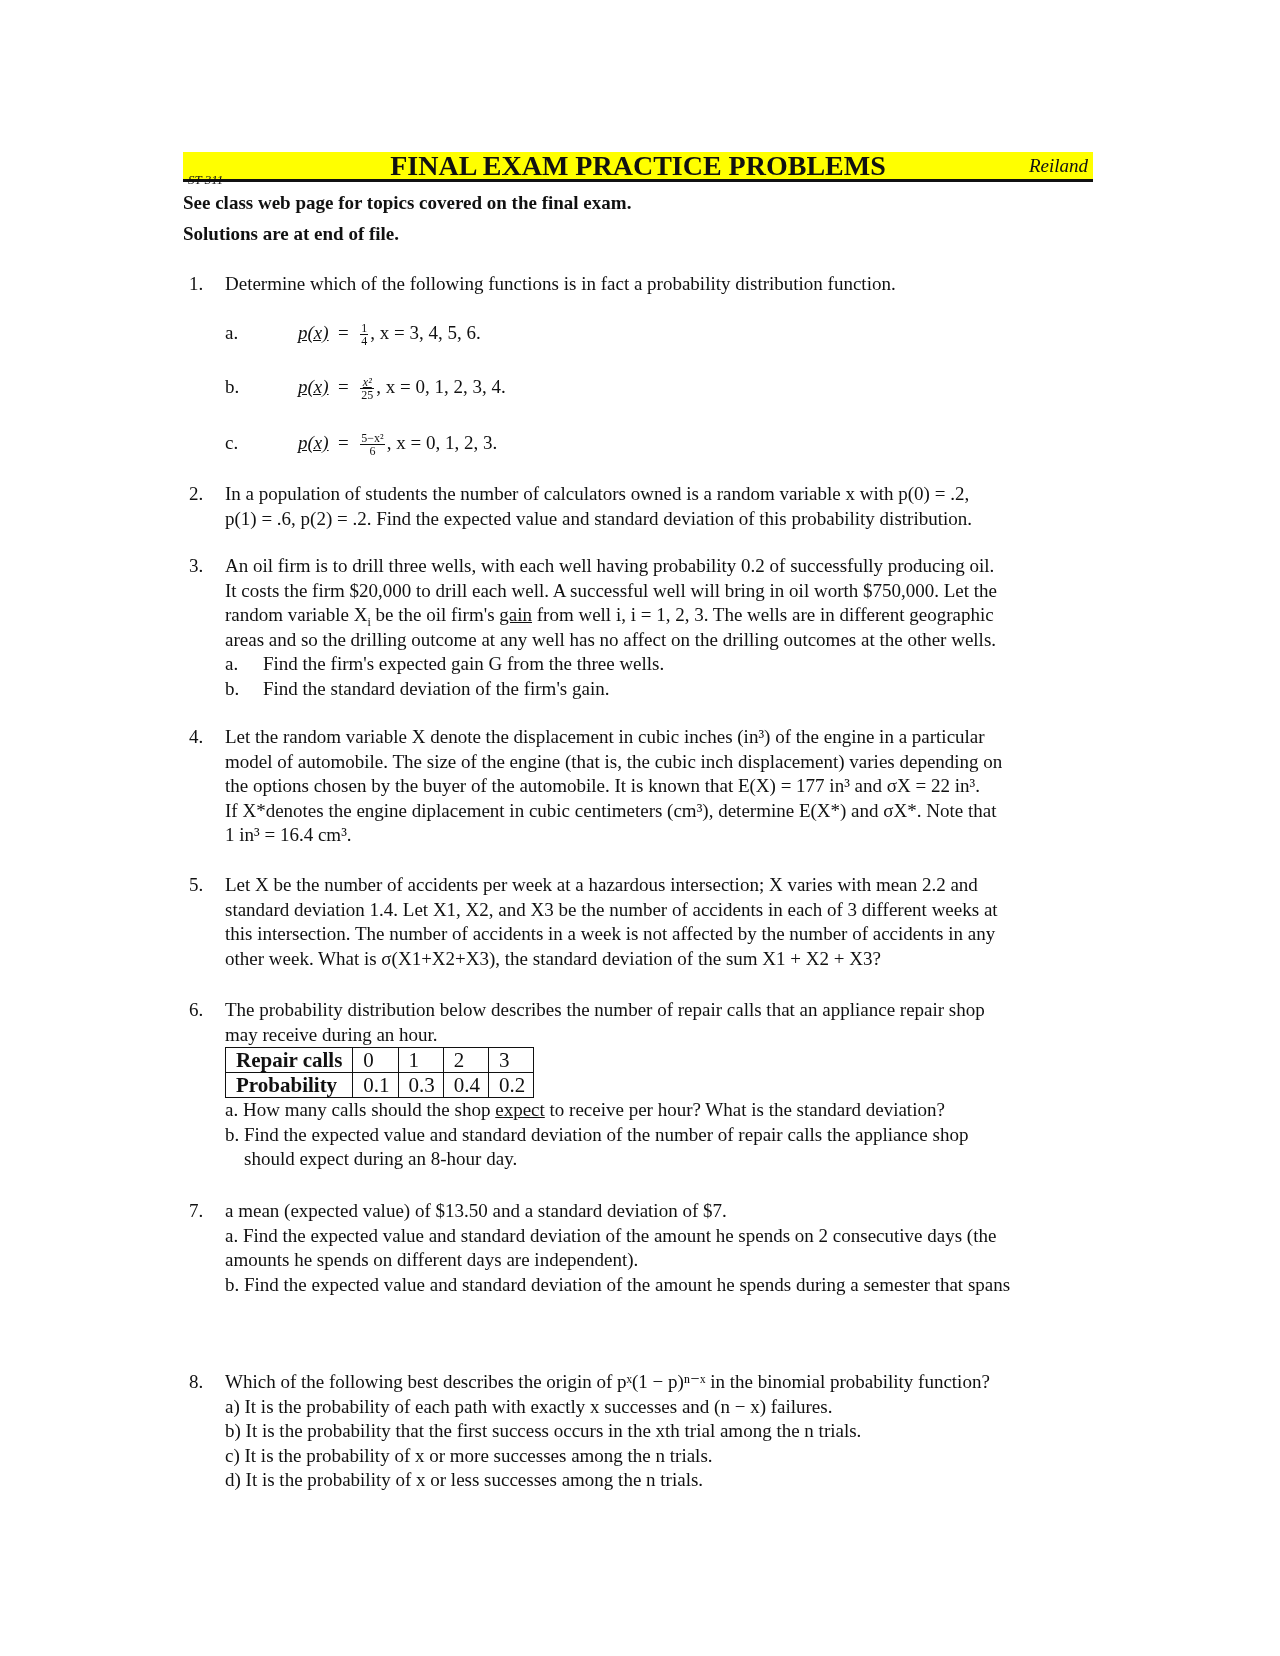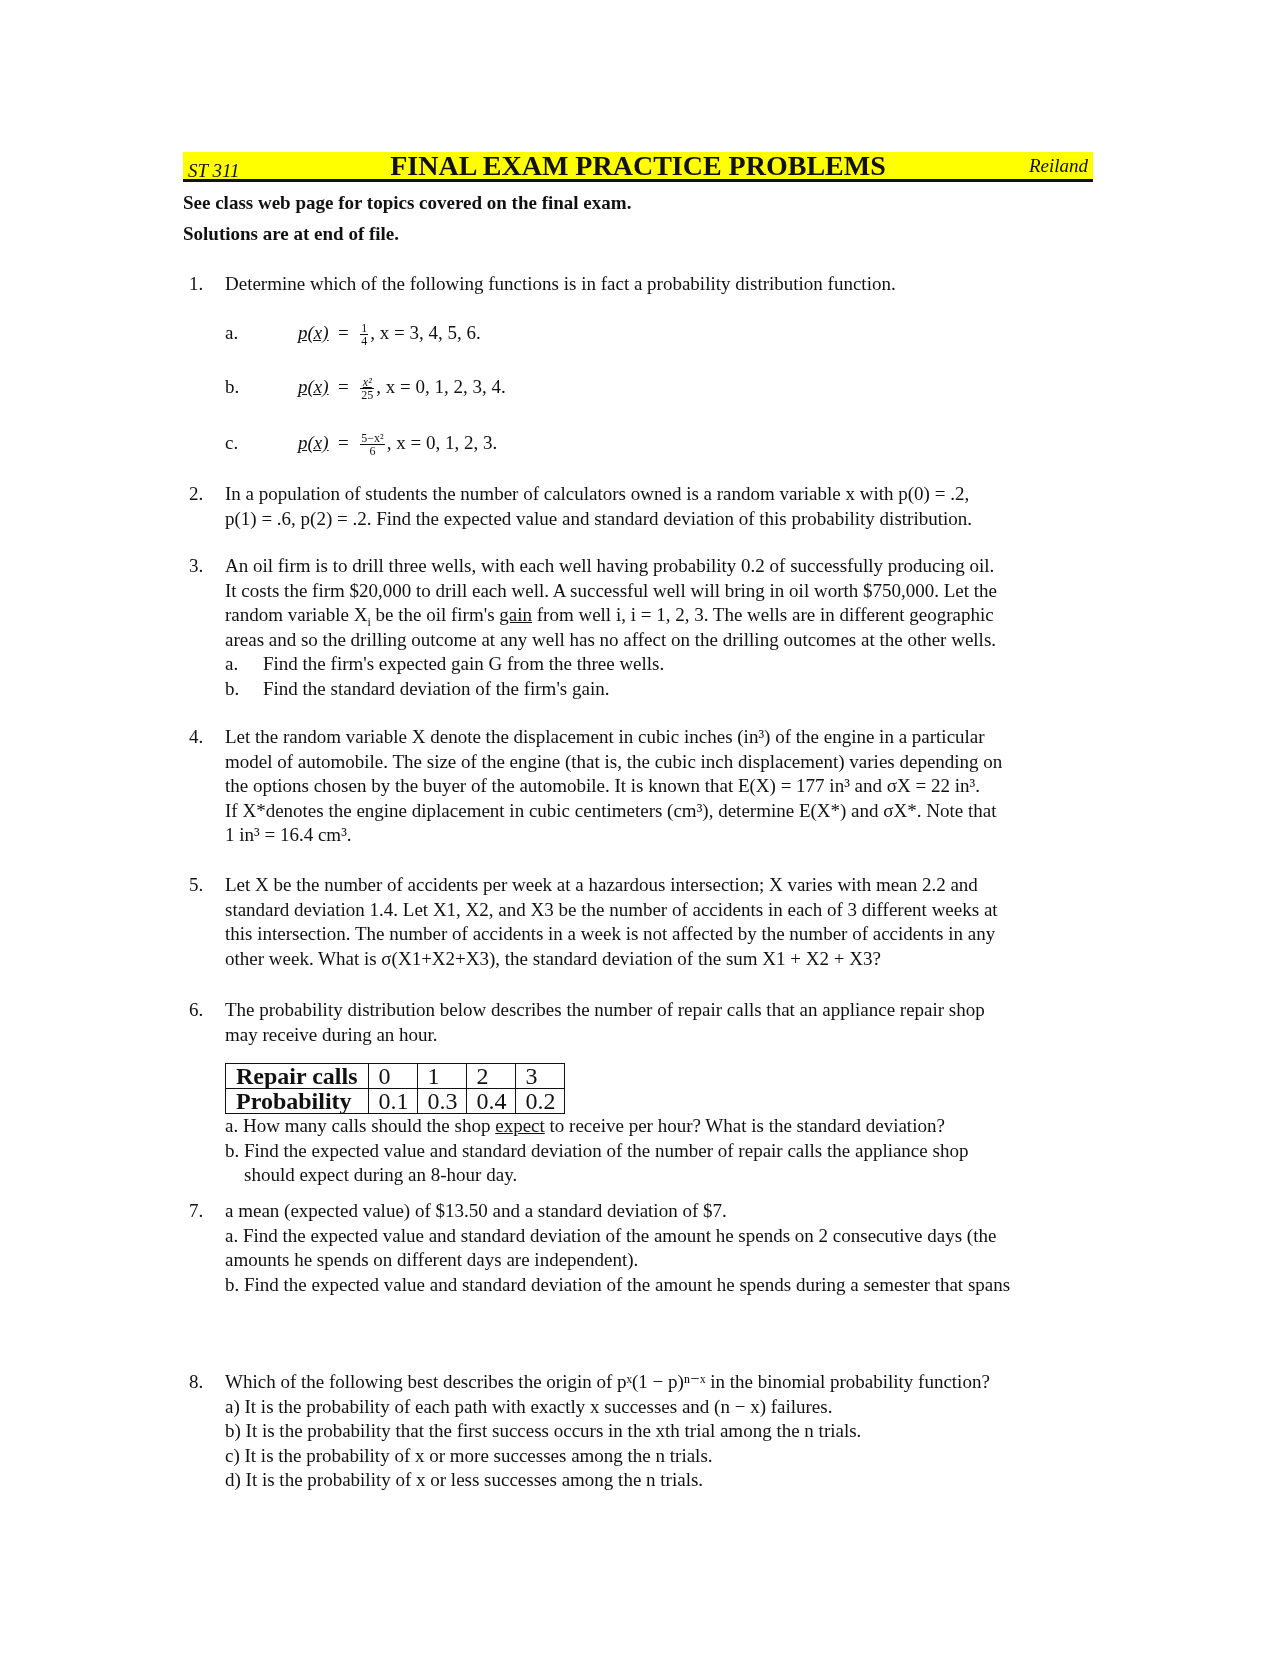--- a/index.html
+++ b/index.html
@@ -7,21 +7,21 @@
       width: 1280px; height: 1656px; position: relative; overflow: hidden;
       font-family: "Liberation Serif", "DejaVu Serif", serif;
       color: #111;
     }
     .page { position: absolute; left: 0; top: 0; width: 1280px; height: 1656px; }
     .header {
       position: absolute; left: 183px; top: 152px; width: 910px; height: 27px;
       background: #ffff00; border-bottom: 3px solid #111;
       font-size: 22px; line-height: 27px;
     }
-    .header .left { position: absolute; left: 5px; top: 5px; font-style: italic; font-size: 19px; }
+    .header .left { position: absolute; left: 5px; top: 14px; font-style: italic; font-size: 13px; }
     .header .center { position: absolute; left: 0; right: 0; text-align: center; font-weight: bold; font-size: 28px; }
     .header .right { position: absolute; right: 5px; top: 0; font-style: italic; font-size: 19px; margin-left: 45px; }
     .sub {
       position: absolute; left: 183px; width: 910px; text-align: left;
       font-weight: bold; font-size: 19px;
     }
     .prob { position: absolute; left: 183px; width: 910px; font-size: 19px; line-height: 24.5px; }
     .prob .num { position: absolute; left: 6px; top: 0; }
     .prob .body { position: absolute; left: 42px; right: 0; top: 0; text-align: justify; }
     .line { display: block; white-space: nowrap; }
@@ -29,21 +29,21 @@
     .u { text-decoration: underline; }
     sub { font-size: 12px; line-height: 0; }
     .frac { display: inline-block; vertical-align: middle; text-align: center; font-size: 12px; line-height: 12px; margin: 0 2px; }
     .frac .n { display: block; border-bottom: 1px solid #111; padding: 0 1px; }
     .frac .d { display: block; padding: 0 1px; }
     .p1row { position: absolute; font-size: 19px; }
     .p1row .lbl { position: absolute; left: 0; }
     .p1row .eq { position: absolute; left: 73px; white-space: nowrap; }
     .sublist { display: block; padding-left: 0; }
     .sublist .lab { display: inline-block; width: 38px; }
-    table.dist { border-collapse: collapse; font-size: 24px; margin-top: 16px; }
+    table.dist { border-collapse: collapse; font-size: 21px; margin-top: 0; }
     table.dist td { border: 1px solid #111; padding: 0 8px 0 10px; height: 24px; line-height: 22px; text-align: left; }
     table.dist td.h { font-weight: bold; padding: 0 10px; }
     .indent { padding-left: 19px; }
   </style>
 </head>
 <body>
 
 <div class="page">
 
   <div class="header">

